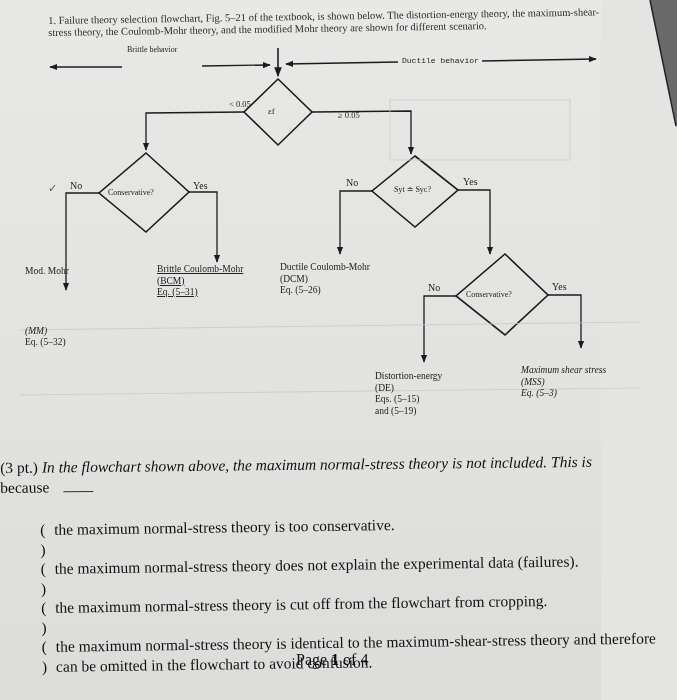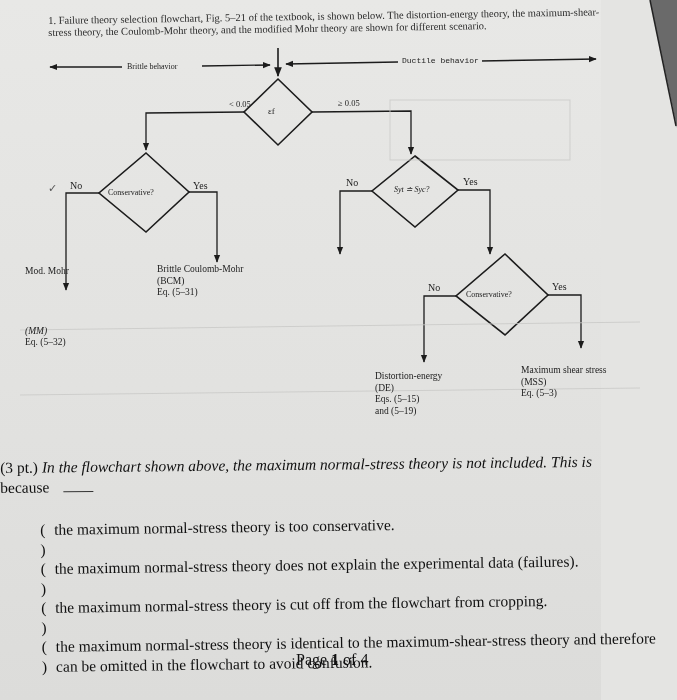--- a/index.html
+++ b/index.html
@@ -86,57 +86,62 @@
       <polyline points="548,295 581,295 581,348" marker-end="url(#ah)"></polyline>
     </g>
 
     <g stroke="#c9c9c7" stroke-width="1" fill="none" opacity="0.8">
       <line x1="20" y1="330" x2="640" y2="322"></line>
       <line x1="20" y1="395" x2="640" y2="388"></line>
       <rect x="390" y="100" width="180" height="60"></rect>
     </g>
   </svg>
 
-  <div class="lbl small" style="left:124px;top:61px;background:#e7e7e5;padding:0 3px;">Brittle behavior</div>
+  <div class="lbl small" style="left:124px;top:44px;background:#e7e7e5;padding:0 3px;">Brittle behavior</div>
   <div class="lbl small" style="left:399px;top:55px;background:#e7e7e5;padding:0 3px;font-family:Liberation Mono, monospace;">Ductile behavior</div>
 
   <div class="lbl" style="left:268px;top:106px;font-size:9px;">εf</div>
   <div class="lbl cond" style="left:185px;top:99px;margin-left:44px;">&lt; 0.05</div>
-  <div class="lbl cond" style="left:338px;top:98px;">≥ 0.05</div>
+  <div class="lbl cond" style="left:338px;top:110px;">≥ 0.05</div>
 
   <div class="lbl small" style="left:108px;top:187px;">Conservative?</div>
   <div class="lbl yn" style="left:70px;top:180px;">No</div>
   <div class="lbl yn" style="left:193px;top:180px;">Yes</div>
   <div class="lbl" style="left:48px;top:183px;font-size:11px;color:#555;">✓</div>
 
-  <div class="lbl small" style="left:394px;top:184px;font-style:italic;">Syt ≐ Syc?</div>
+  <div class="lbl small" style="left:394px;top:184px;">Syt ≐ Syc?</div>
   <div class="lbl yn" style="left:346px;top:177px;">No</div>
   <div class="lbl yn" style="left:463px;top:176px;">Yes</div>
 
   <div class="lbl small" style="left:466px;top:289px;">Conservative?</div>
   <div class="lbl yn" style="left:428px;top:282px;">No</div>
   <div class="lbl yn" style="left:552px;top:281px;">Yes</div>
 
   <div class="node-text" style="left:25px;top:266px;width:82px;">
     <div>Mod. Mohr</div>
     <div style="font-style:italic;margin-top:48px;">(MM)</div>
     <div>Eq. (5–32)</div>
   </div>
-  <div class="node-text" style="left:157px;top:264px;width:120px;">
+  <div class="node-text" style="left:157px;top:264px;width:120px;text-decoration:underline;">
     <div>Brittle Coulomb-Mohr</div>
     <div>(BCM)</div>
     <div>Eq. (5–31)</div>
+  </div>
+  <div class="node-text" style="left:280px;top:262px;width:122px;">
+    <div>Ductile Coulomb-Mohr</div>
+    <div>(DCM)</div>
+    <div>Eq. (5–26)</div>
   </div>
   <div class="node-text" style="left:375px;top:371px;width:100px;">
     <div>Distortion-energy</div>
     <div>(DE)</div>
     <div>Eqs. (5–15)</div>
     <div>and (5–19)</div>
   </div>
-  <div class="node-text" style="left:521px;top:365px;width:130px;">
+  <div class="node-text" style="left:521px;top:365px;width:130px;font-style:italic;">
     <div>Maximum shear stress</div>
     <div>(MSS)</div>
     <div>Eq. (5–3)</div>
   </div>
 
   <div class="question">
     <div><span>(3 pt.)</span> <i>In the flowchart shown above, the maximum normal-stress theory is not included.  This is</i></div>
     <div><span>because</span><span class="blank"></span></div>
   </div>
 

